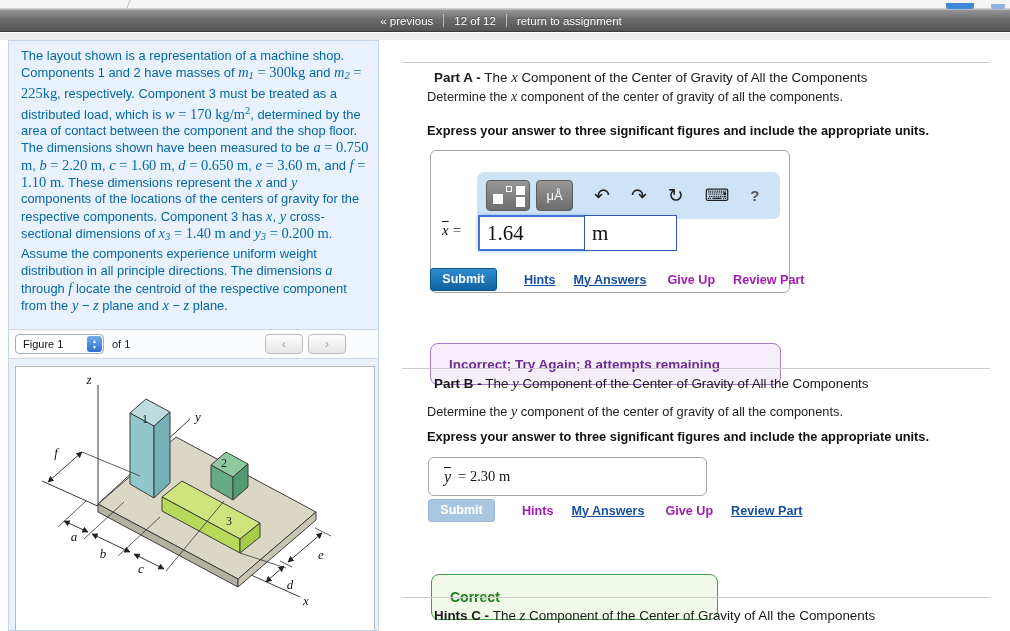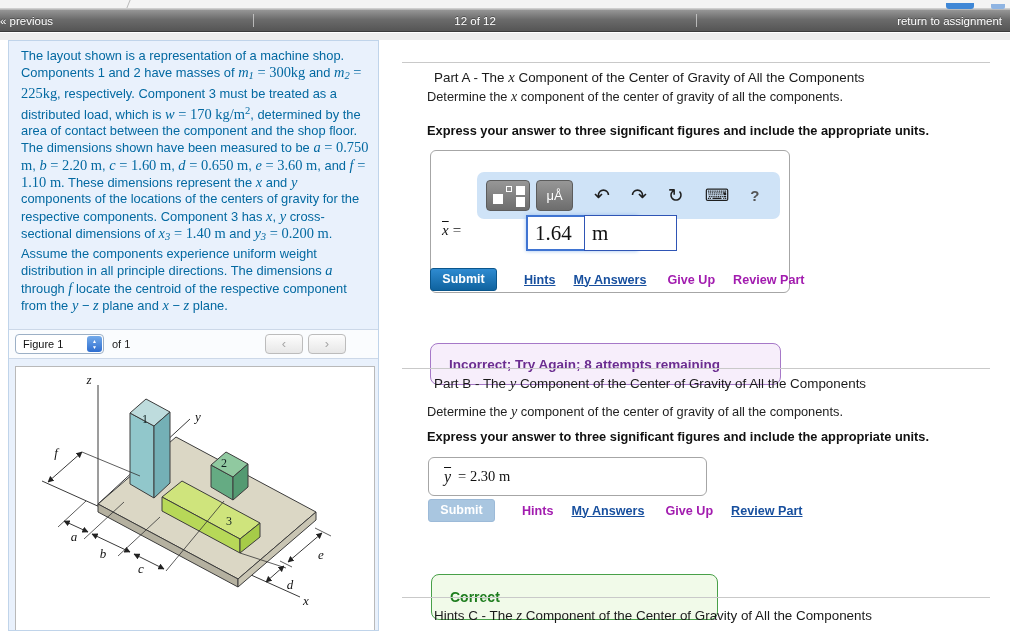--- a/index.html
+++ b/index.html
@@ -14,21 +14,21 @@
     background:#b9b9b9; transform:skewX(-22deg); }
   .chrome .blue1 { position:absolute; left:946px; top:3px; width:28px; height:6px;
     background:#3f87d6; border-radius:0 0 3px 3px; }
   .chrome .blue2 { position:absolute; left:991px; top:4px; width:14px; height:5px;
     background:#8fb4e2; border-radius:0 0 2px 2px; }
 
   
   .navbar { position:absolute; left:0; top:9px; width:1010px; height:23px;
     background:linear-gradient(#969696,#6b6b6b 45%,#555555);
     border-top:1px solid #b9b9b9; border-bottom:1px solid #3a3a3a;
-    color:#fff; font-size:11.5px; display:flex; justify-content:space-between;
+    color:#fff; font-size:11.5px; display:flex; justify-content:center;
     align-items:center; gap:10px; padding-right:8px; }
   .navbar .nav-item { cursor:pointer; white-space:nowrap; text-shadow:0 -1px 0 rgba(0,0,0,.35); }
   .navbar .nav-sep { width:1px; height:13px; background:#d6d6d6; opacity:.75; }
   .substrip { position:absolute; left:0; top:33px; width:1010px; height:7px; background:#ededed; }
 
   
   .left-panel { position:absolute; left:8px; top:40px; width:371px; height:591px;
     background:#e9f1fc; border:1px solid #c0d4ea; overflow:hidden; }
   .problem { position:absolute; left:12px; top:7px; width:350px; height:282px;
     overflow:hidden; font-size:12.9px; line-height:16.4px; color:#0369a1; }
@@ -61,21 +61,21 @@
   .face { stroke:#3c3c3c; stroke-width:1; stroke-linejoin:round; }
   .dim { stroke:#222; stroke-width:0.9; }
   .tk  { stroke:#333; stroke-width:0.8; }
   .lbl { font-family:"Liberation Serif", serif; font-style:italic; font-size:13px; fill:#111; }
   .numlbl { font-family:"Liberation Serif", serif; font-size:12px; fill:#102020; }
 
   
   .right-panel { position:absolute; left:390px; top:40px; width:620px; height:591px; background:#fff; }
   .rp-hr { position:absolute; left:12px; width:588px; height:1px; background:#c9c9c9; }
   .part-head { position:absolute; left:12px; font-size:13.4px; color:#1a1a1a; white-space:nowrap; }
-  .part-head b { font-weight:normal;padding-left:32px; }
+  .part-head b { font-weight:bold;padding-left:32px; }
   .mv { font-family:"Liberation Serif", serif; font-style:italic; font-size:1.1em; }
   .prompt { position:absolute; left:37px; font-size:12.8px; color:#222; white-space:nowrap; }
   .express { position:absolute; left:37px; font-size:12.8px; color:#111; font-weight:bold; white-space:nowrap; }
 
   .moduleA { position:absolute; left:40px; top:110px; width:360px; height:143px;
     border:1px solid #a6a6a6; border-radius:6px; background:#fff; }
   .toolbar { position:absolute; left:46px; top:21px; width:303px; height:47px;
     background:#cfe3f7; border-radius:7px; display:flex; align-items:center; }
   .tbtn { width:44px; height:31px; margin-left:9px;
     background:linear-gradient(#979797,#6d6d6d); border:1px solid #5c5c5c;
@@ -90,21 +90,21 @@
   .ticon { font-size:19px; color:#1f1f1f; margin-left:21px; cursor:pointer; line-height:31px; }
   .ticon.kbd { font-size:17px; }
   .ticon.hlp { font-size:15px; font-weight:bold; color:#555; }
 
   .ans-sym { position:absolute; left:11px; top:71px; font-family:"Liberation Serif", serif;
     font-style:italic; font-size:15px; color:#111; }
   .ov { text-decoration:overline; }
   .ans-eq { font-style:normal; margin-left:4px; }
   .inp1 { position:absolute; left:47px; top:64px; width:112px; height:36px;
     border:2px solid #3f74d2; box-shadow:0 0 4px #9cc0ee; background:#fff;
-    font-family:"Liberation Serif", serif; font-size:21px; color:#111; padding-left:7px;margin-left:48px; }
+    font-family:"Liberation Serif", serif; font-size:21px; color:#111; padding-left:7px; }
   .inp2 { position:absolute; left:153px; top:64px; width:93px; height:36px;
     border:1px solid #2f55b5; background:#fff;
     font-family:"Liberation Serif", serif; font-size:21px; color:#111; padding-left:7px; }
 
   .submit-row { position:absolute; display:flex; align-items:center; }
   .submit-btn { width:67px; height:23px; background:linear-gradient(#2f8bd1,#0f639f);
     border:1px solid #0b568c; border-radius:3px; color:#fff; font-weight:bold;
     font-size:12.5px; text-align:center; line-height:21px; cursor:pointer; }
   .submit-btn.disabled { background:#a9c6e0; border:1px solid #9cbad8; cursor:default; }
   .lnk { font-size:12.6px; font-weight:bold; cursor:pointer; white-space:nowrap; }

